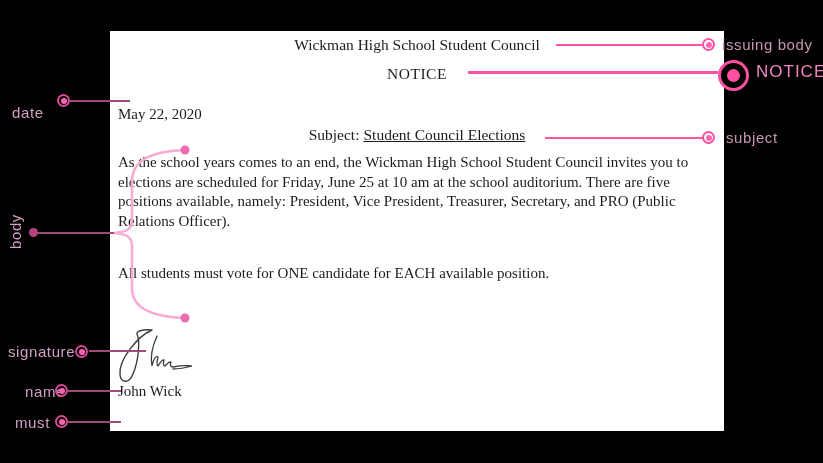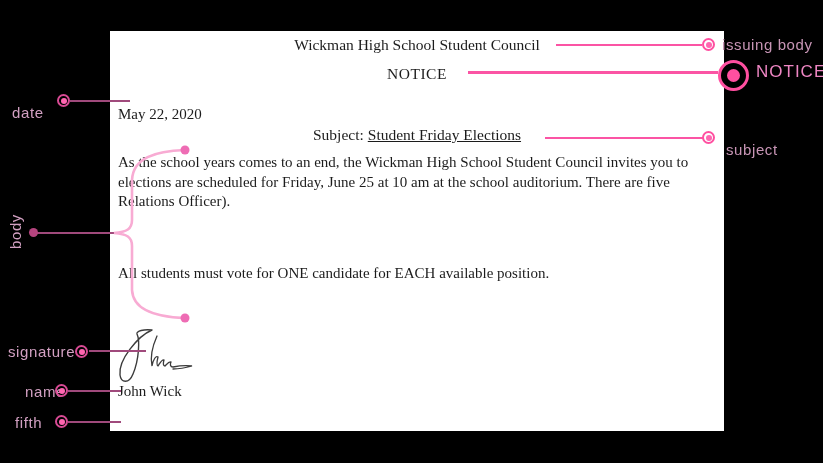--- a/index.html
+++ b/index.html
@@ -65,25 +65,26 @@
 </style>
 </head>
 <body>
 
 <div class="canvas">
 
   <div class="doc">
     <div class="centered doc-header">Wickman High School Student Council</div>
     <div class="centered doc-notice">NOTICE</div>
     <div class="doc-date">May 22, 2020</div>
-    <div class="centered doc-subject"><span>Subject:</span><span class="u">Student Friday Elections</span></div>
+    <div class="centered doc-subject"><span>Subject:</span><span class="u">Student Council Elections</span></div>
 
     <div class="body-par bp1">
       <div>As the school years comes to an end, the Wickman High School Student Council invites you to</div>
       <div>elections are scheduled for Friday, June 25 at 10 am at the school auditorium. There are five</div>
+      <div>positions available, namely: President, Vice President, Treasurer, Secretary, and PRO (Public</div>
       <div>Relations Officer).</div>
     </div>
     <div class="body-par bp2">All students must vote for ONE candidate for EACH available position.</div>
 
     <svg class="sig-svg" width="84" height="60" viewBox="0 0 84 60">
       <path d="M 40 3 C 26 9 6 33 8 48 C 9 56 17 57 21 47 C 27 33 28 13 25 7 C 24 4 32 2 40 3" fill="none" stroke="#3c3c3c" stroke-width="1.4" stroke-linecap="round"></path>
       <path d="M 45 9 C 41 18 38 30 40 39 C 41 33 44 28 46 30 C 45 34 44 38 46 39 C 48 36 50 32 52 33 C 51 36 51 39 53 39 C 55 37 57 34 59 35 C 58 37 58 40 61 40 C 66 39 72 38 80 39 C 73 41 66 42 61 42" fill="none" stroke="#3c3c3c" stroke-width="1.3" stroke-linecap="round"></path>
     </svg>
 
     <div class="doc-name">John Wick</div>
@@ -103,29 +104,29 @@
   </svg>
 
   <div class="ann-label" style="left:8px;top:343px;">signature</div>
   <span class="ring" style="left:75px;top:345px;"></span>
   <div class="line muted" style="left:89px;top:350px;width:57px;"></div>
 
   <div class="ann-label" style="left:25px;top:383px;">name</div>
   <span class="ring" style="left:55px;top:384px;"></span>
   <div class="line muted" style="left:68px;top:390px;width:53px;"></div>
 
-  <div class="ann-label" style="left:15px;top:414px;">fifth</div>
+  <div class="ann-label" style="left:15px;top:414px;">must</div>
   <span class="ring" style="left:55px;top:415px;"></span>
   <div class="line muted" style="left:68px;top:421px;width:53px;"></div>
 
   <div class="line bright" style="left:556px;top:44px;width:146px;"></div>
   <span class="ring bright-ring" style="left:702px;top:38px;"></span>
   <div class="ann-label right" style="left:722px;top:36px;">issuing body</div>
 
   <div class="line thick" style="left:468px;top:71px;width:250px;"></div>
   <span class="big-ring" style="left:718px;top:60px;"></span>
   <div class="ann-label big" style="left:756px;top:62px;">NOTICE</div>
 
   <div class="line bright" style="left:545px;top:137px;width:158px;"></div>
   <span class="ring bright-ring" style="left:702px;top:131px;"></span>
-  <div class="ann-label right" style="left:726px;top:141px;">subject</div>
+  <div class="ann-label right" style="left:726px;top:129px;">subject</div>
 
 </div>
 
 </body></html>

